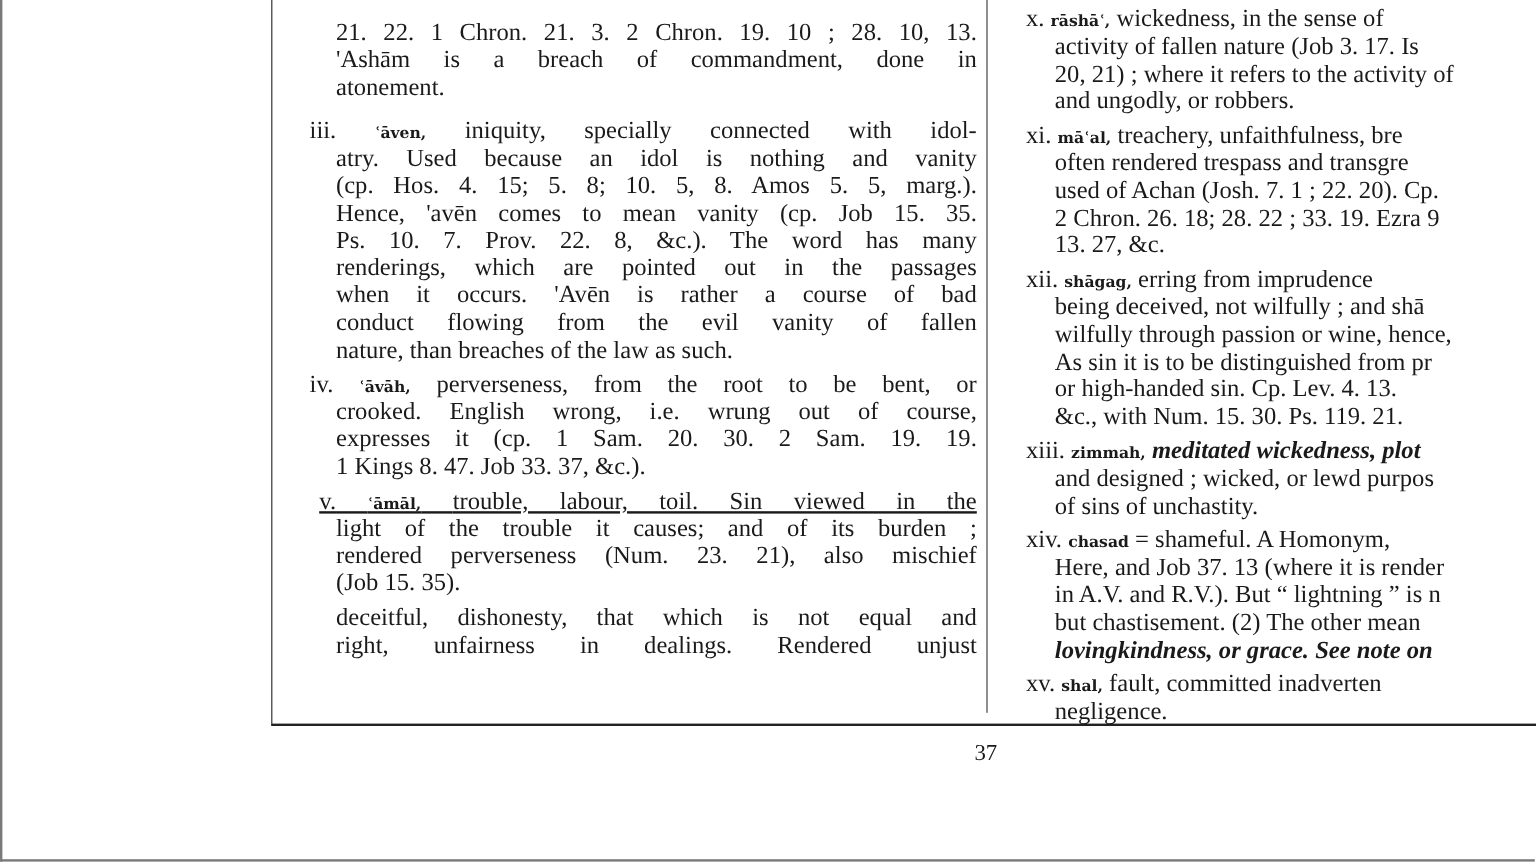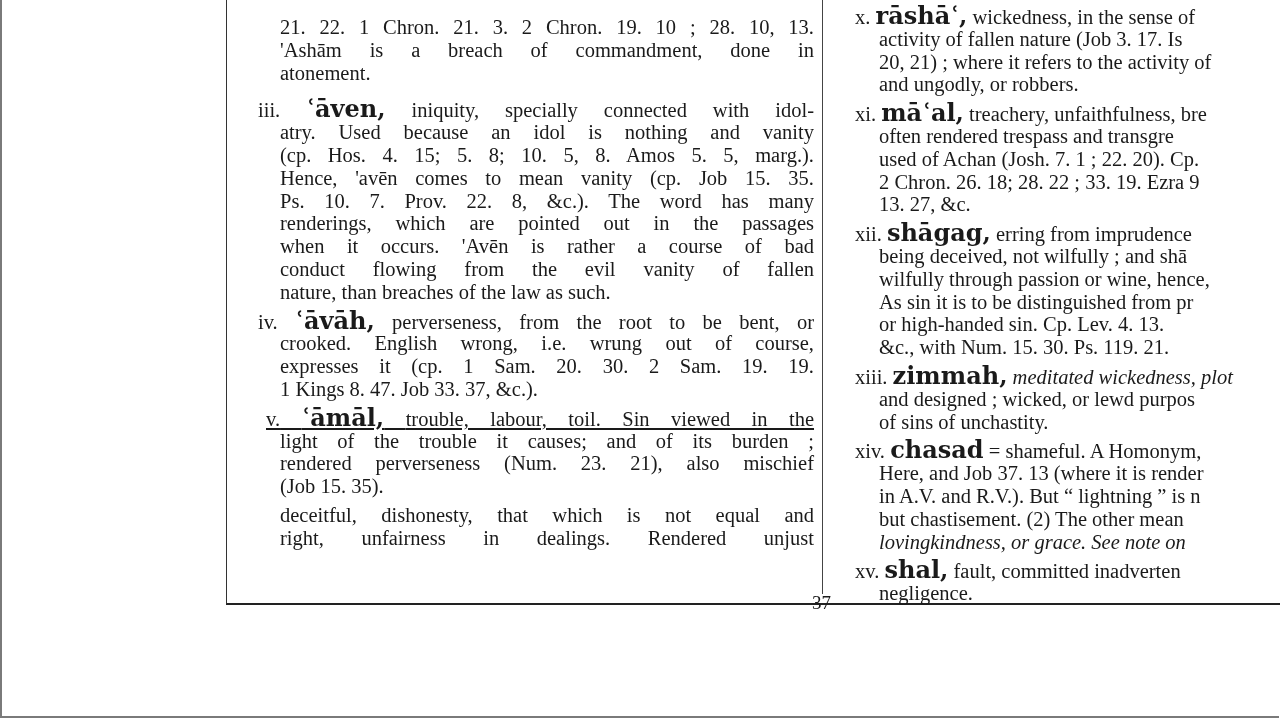--- a/index.html
+++ b/index.html
@@ -27,24 +27,24 @@
     position: absolute; top: 0;
     font-size: 20.5px; line-height: 22.8px;
   }
   .col-left { left: 258px; width: 556px; }
   .col-right { left: 855px; width: 460px; }
   .line { white-space: nowrap; display: block; height: 22.8px; }
   .just { text-align: justify; text-align-last: justify; white-space: normal; }
   .entry { margin-bottom: 6px; }
   .ind { padding-left: 22px; }
   .ind-r { padding-left: 24px; }
-  .b { font-weight: bold; font-family: "DejaVu Serif", serif; font-size: 24px; }
-  .i { font-style: italic; }
+  .b { font-weight: bold; font-family: "DejaVu Serif", serif; font-size: 13px; }
+  .i { font-style: italic; font-weight: bold; }
   .pagenum {
-    position: absolute; left: 812px; top: 592px; font-size: 19px;
+    position: absolute; left: 812px; top: 617px; font-size: 19px;
   }
 </style>
 </head>
 <body>
 
 <div class="frame"></div>
 <div class="box"></div>
 <div class="divider"></div>
 
 <div class="col col-left" style="top:0px;">

